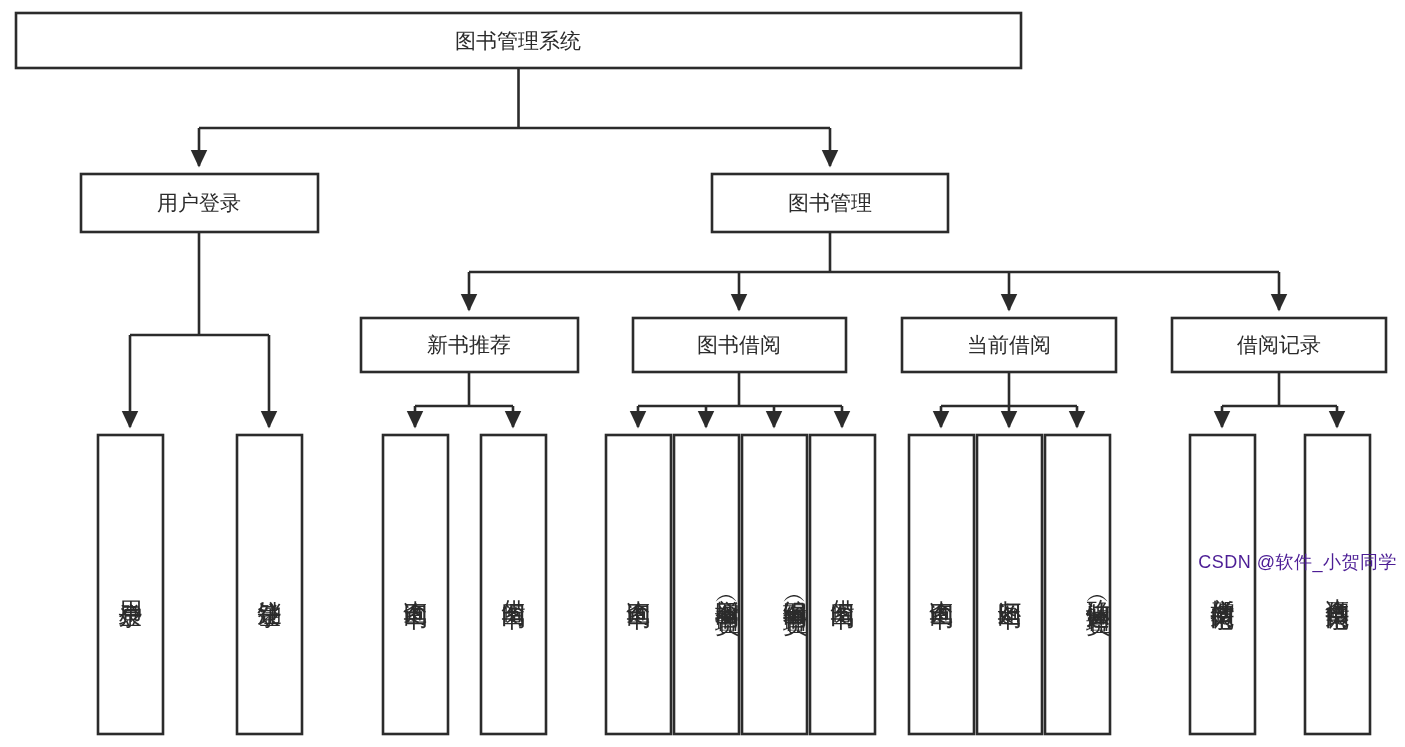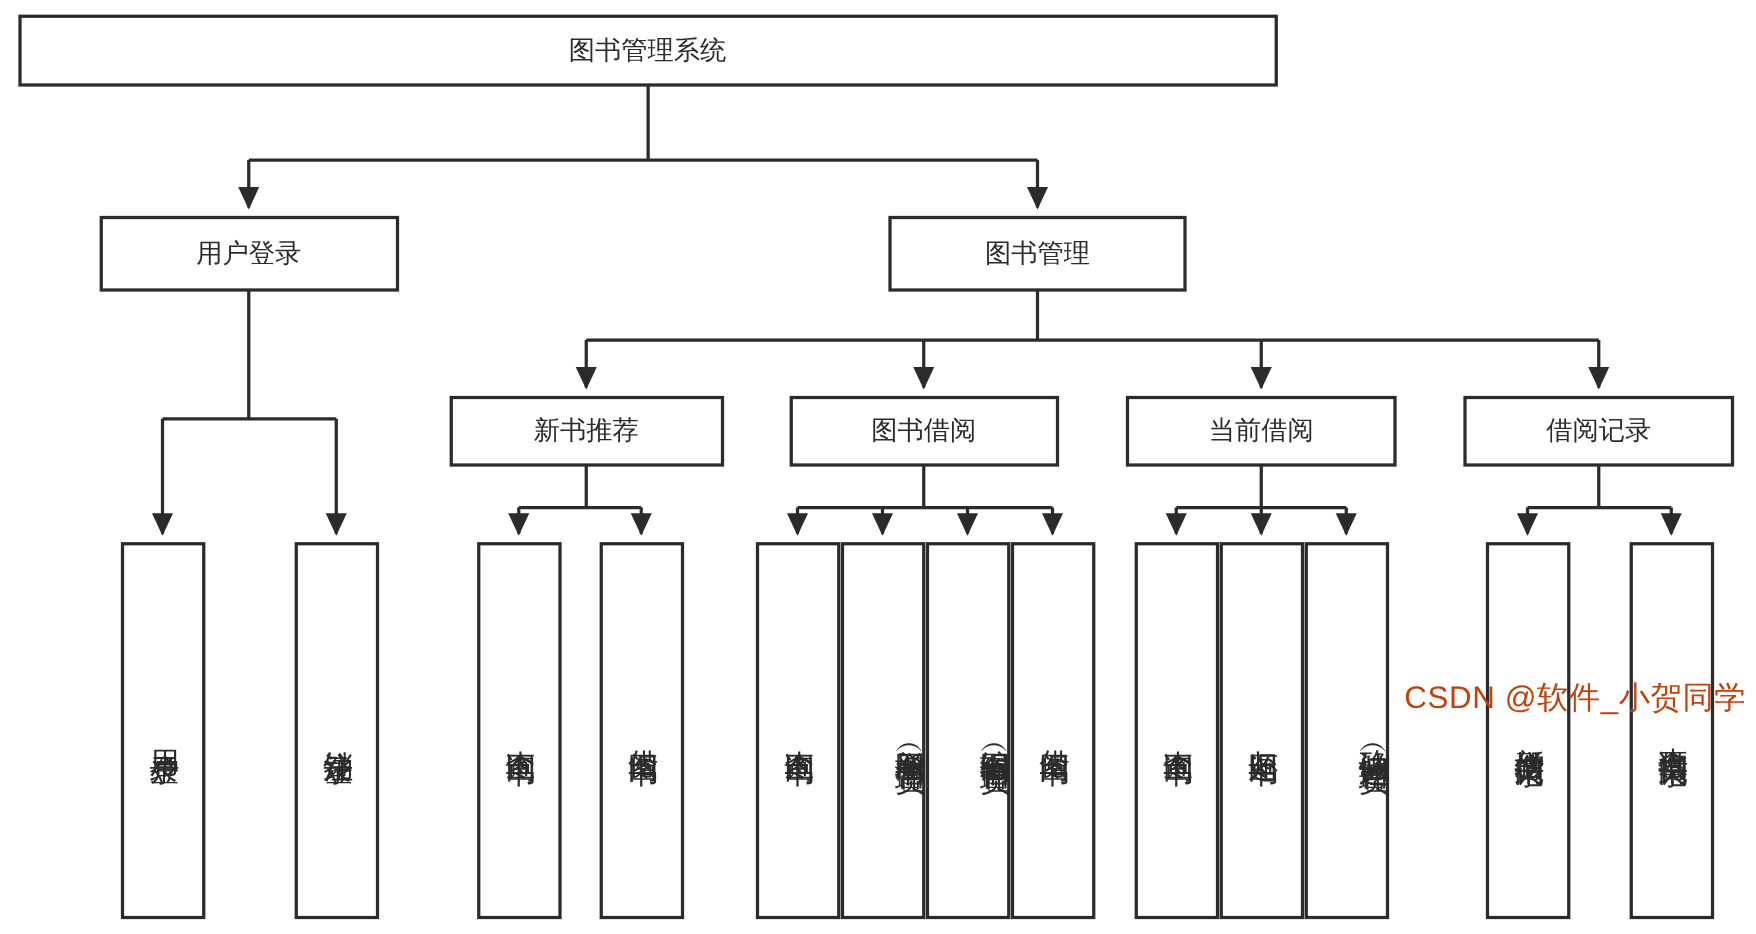--- a/index.html
+++ b/index.html
@@ -61,22 +61,22 @@
     align-items: center;
     justify-content: center;
     white-space: nowrap;
     pointer-events: none;
   }
   .watermark {
     position: absolute;
     right: 8px;
     bottom: 6px;
     font-family: "Liberation Sans", "DejaVu Sans", sans-serif;
-    font-size: 25px;
-    color: #c2410c;
+    font-size: 18px;
+    color: #4c1d95;
     letter-spacing: 0.5px;
     white-space: nowrap;
     margin-top: 12px;
   }
 </style>
 </head>
 <body>
 
 <div id="diagram-root">
 

